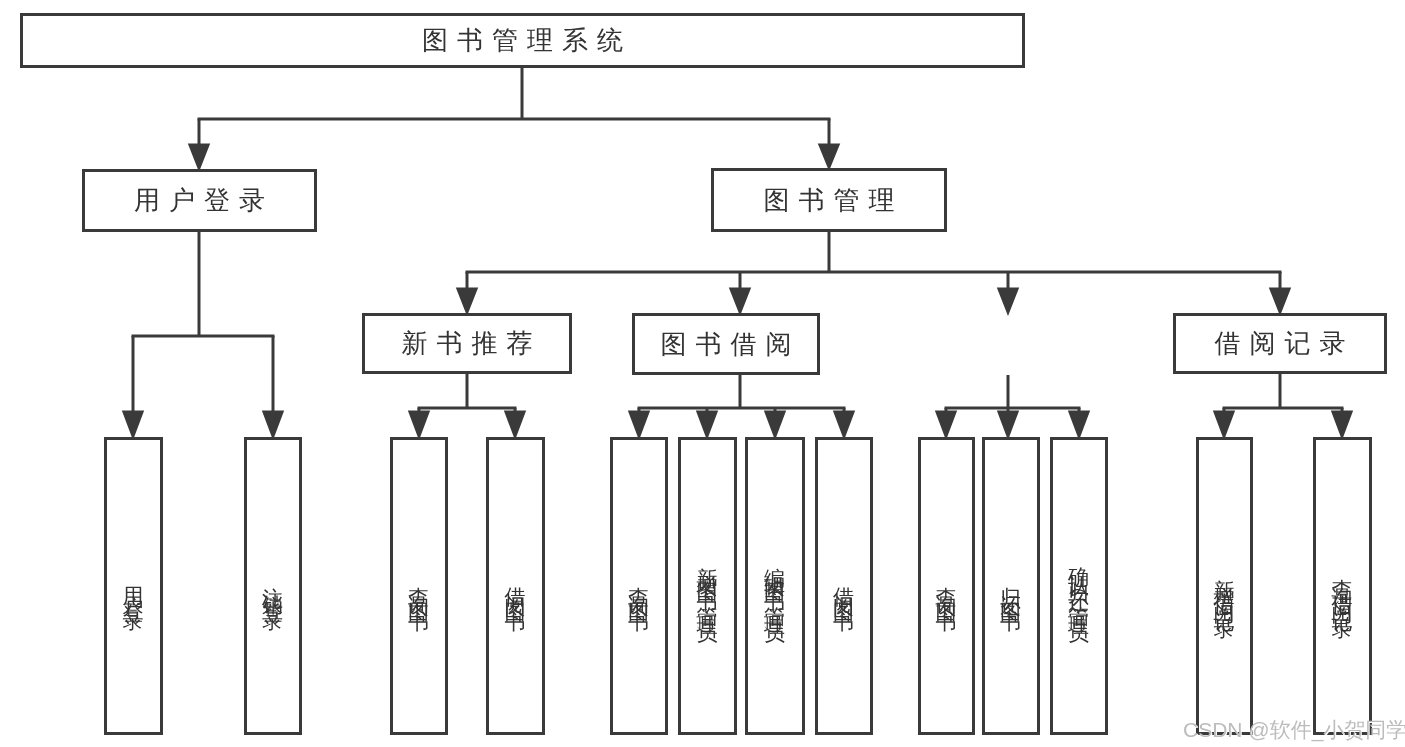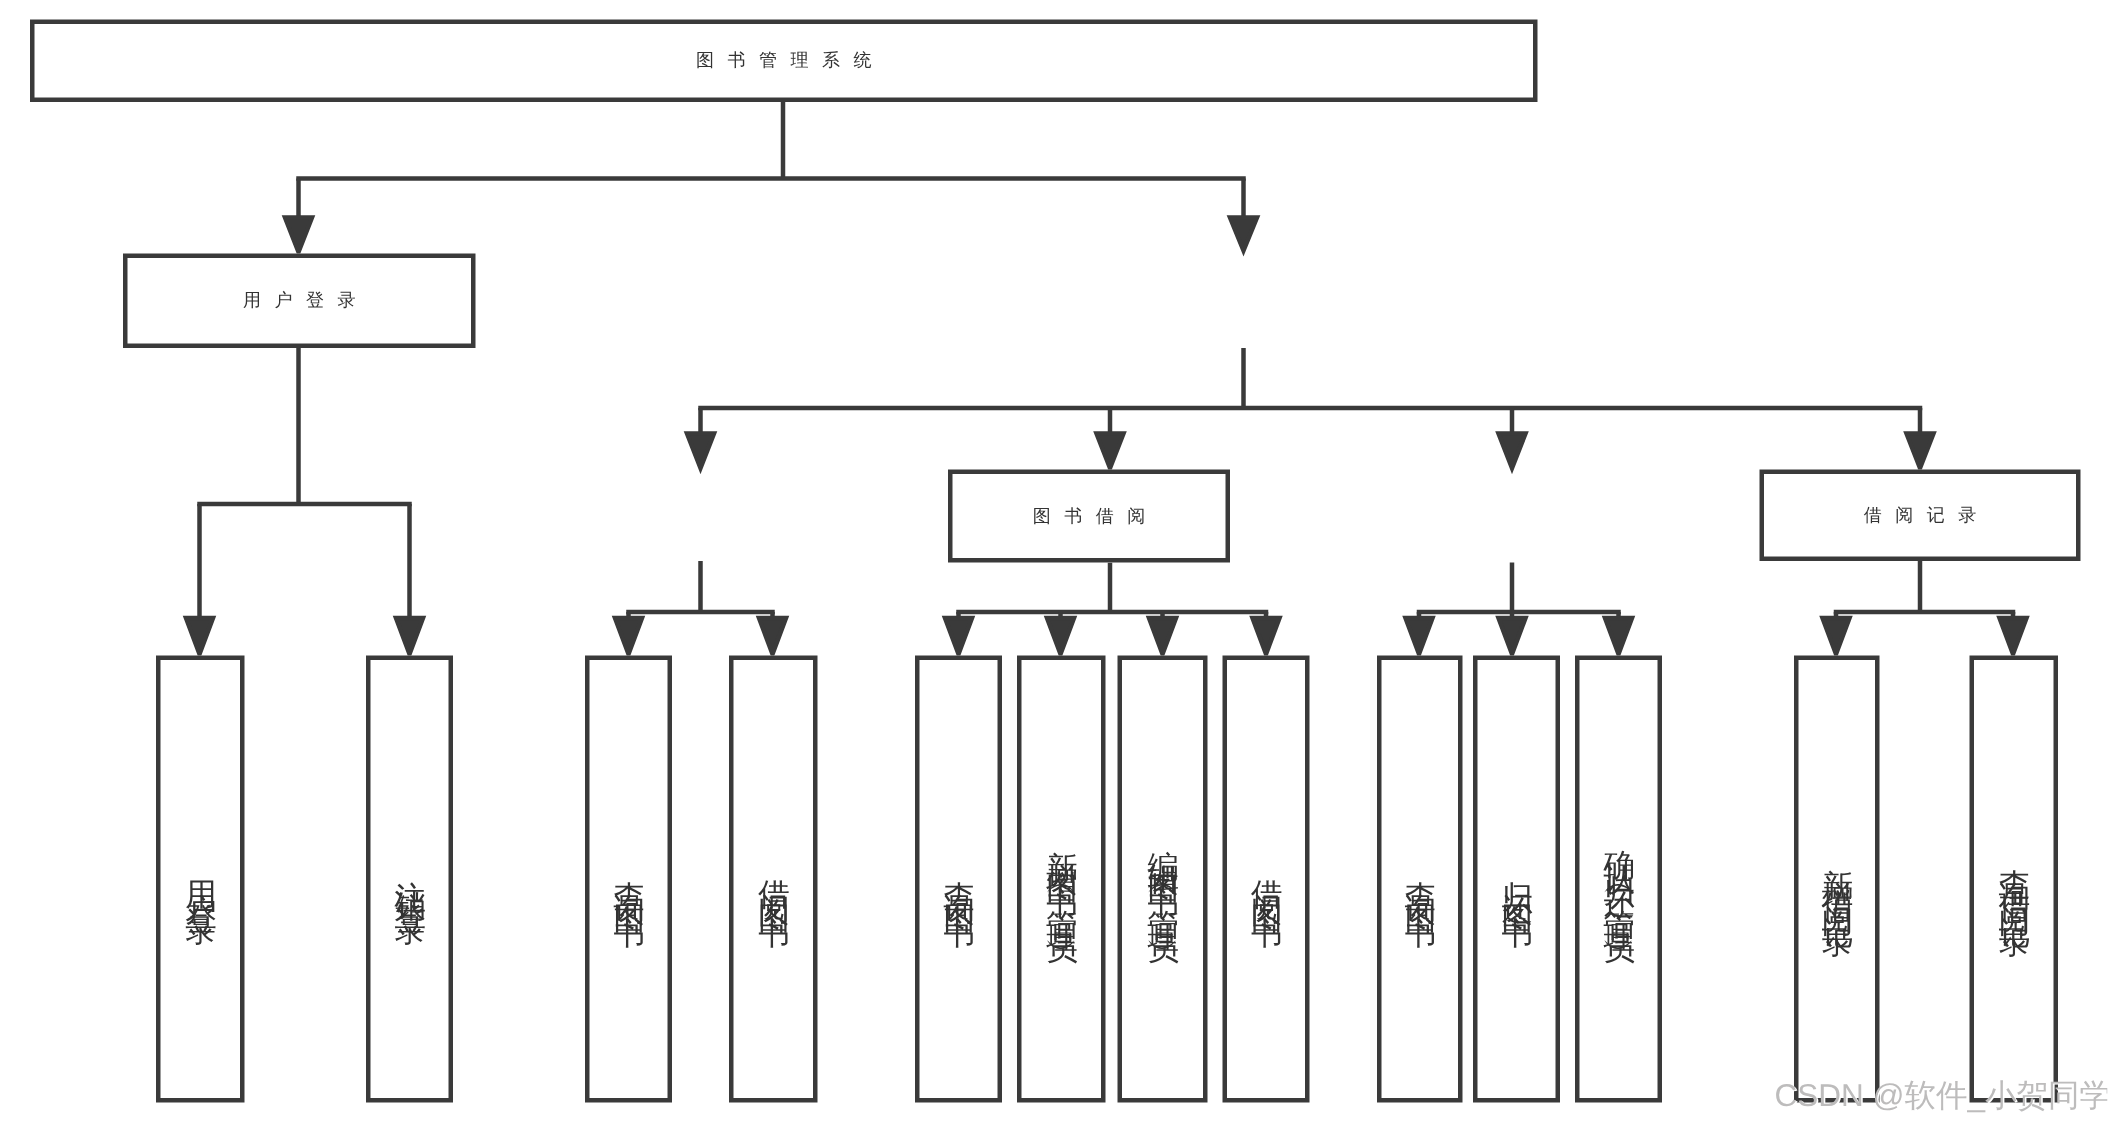--- a/index.html
+++ b/index.html
@@ -26,21 +26,21 @@
     position: absolute;
     box-sizing: border-box;
     background: #ffffff;
     border: 3px solid #3a3a3a;
     display: flex;
     align-items: center;
     justify-content: center;
     color: #333333;
   }
   .node.h span {
-    font-size: 12px;
+    font-size: 26px;
     letter-spacing: 9px;
     text-indent: 9px;
     white-space: nowrap;
     color: #333333;
   }
   .node.v span {
     writing-mode: vertical-rl;
     text-orientation: mixed;
     font-size: 21px;
     letter-spacing: 8px;
@@ -137,21 +137,27 @@
     </g>
   </svg>
 
   <div class="node h" style="left:20px; top:13px; width:1005px; height:55px;">
     <span>图书管理系统</span>
   </div>
 
   <div class="node h" style="left:82px; top:169px; width:235px; height:63px;">
     <span>用户登录</span>
   </div>
-
+  <div class="node h" style="left:711px; top:168px; width:236px; height:64px;">
+    <span>图书管理</span>
+  </div>
+
+  <div class="node h" style="left:362px; top:313px; width:210px; height:61px;">
+    <span>新书推荐</span>
+  </div>
   <div class="node h" style="left:632px; top:313px; width:188px; height:62px;">
     <span>图书借阅</span>
   </div>
   <div class="node h" style="left:1173px; top:313px; width:214px; height:61px;">
     <span>借阅记录</span>
   </div>
 
   <div class="node v" style="left:104px; top:437px; width:59px; height:298px;">
     <span>用户登录</span>
   </div>

